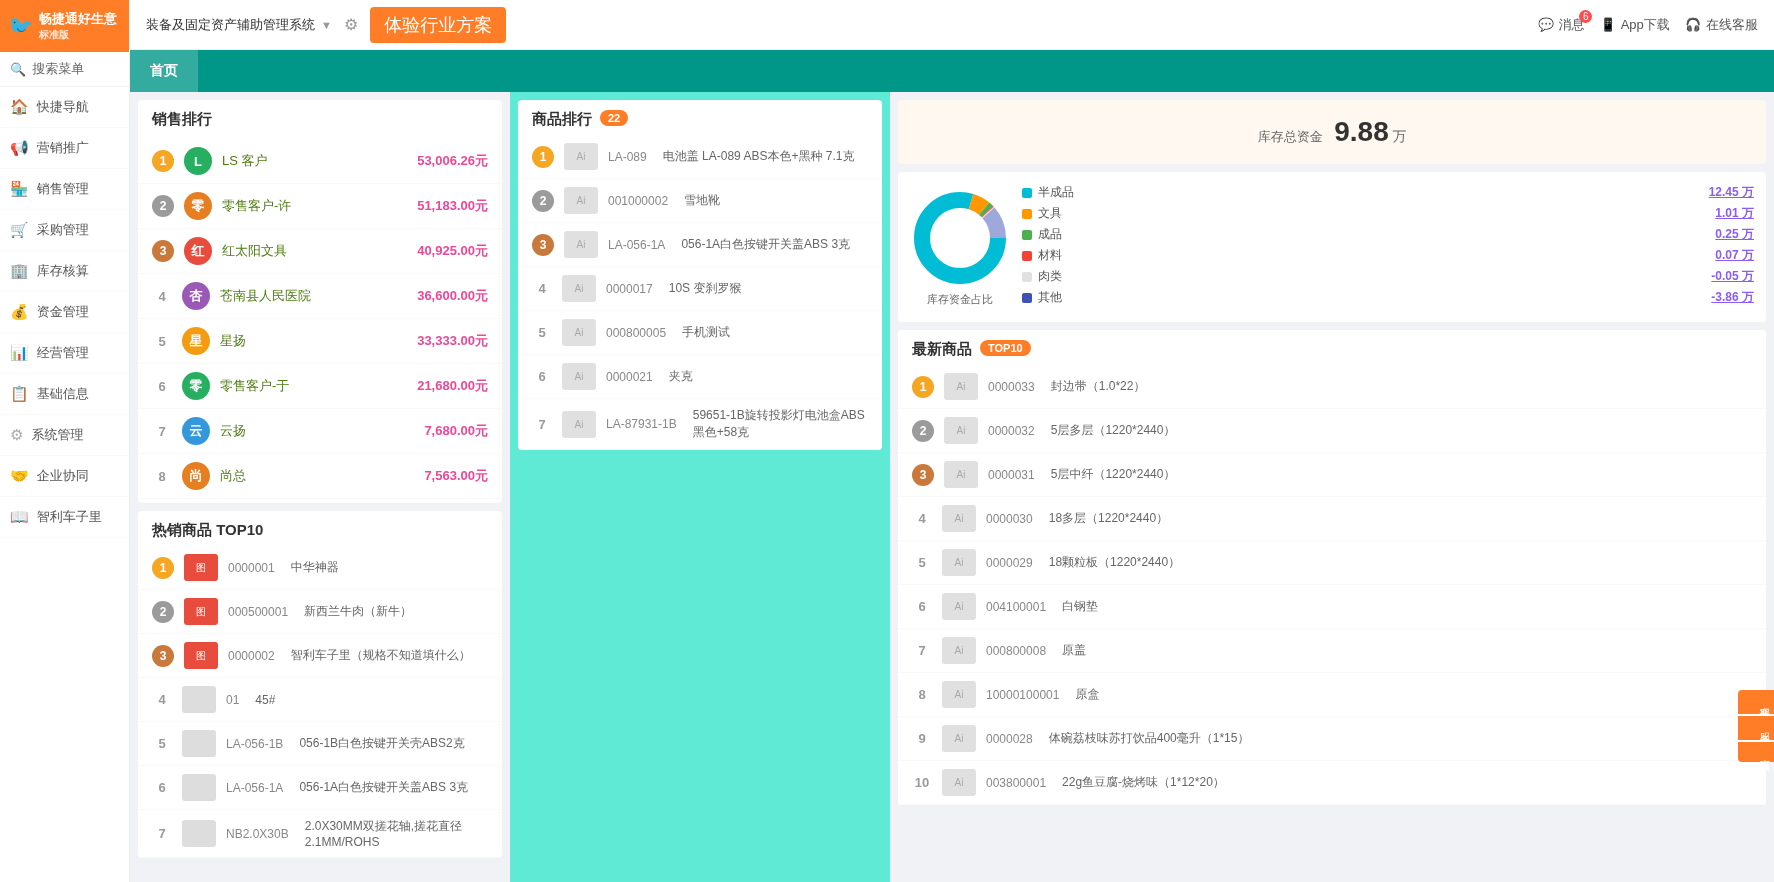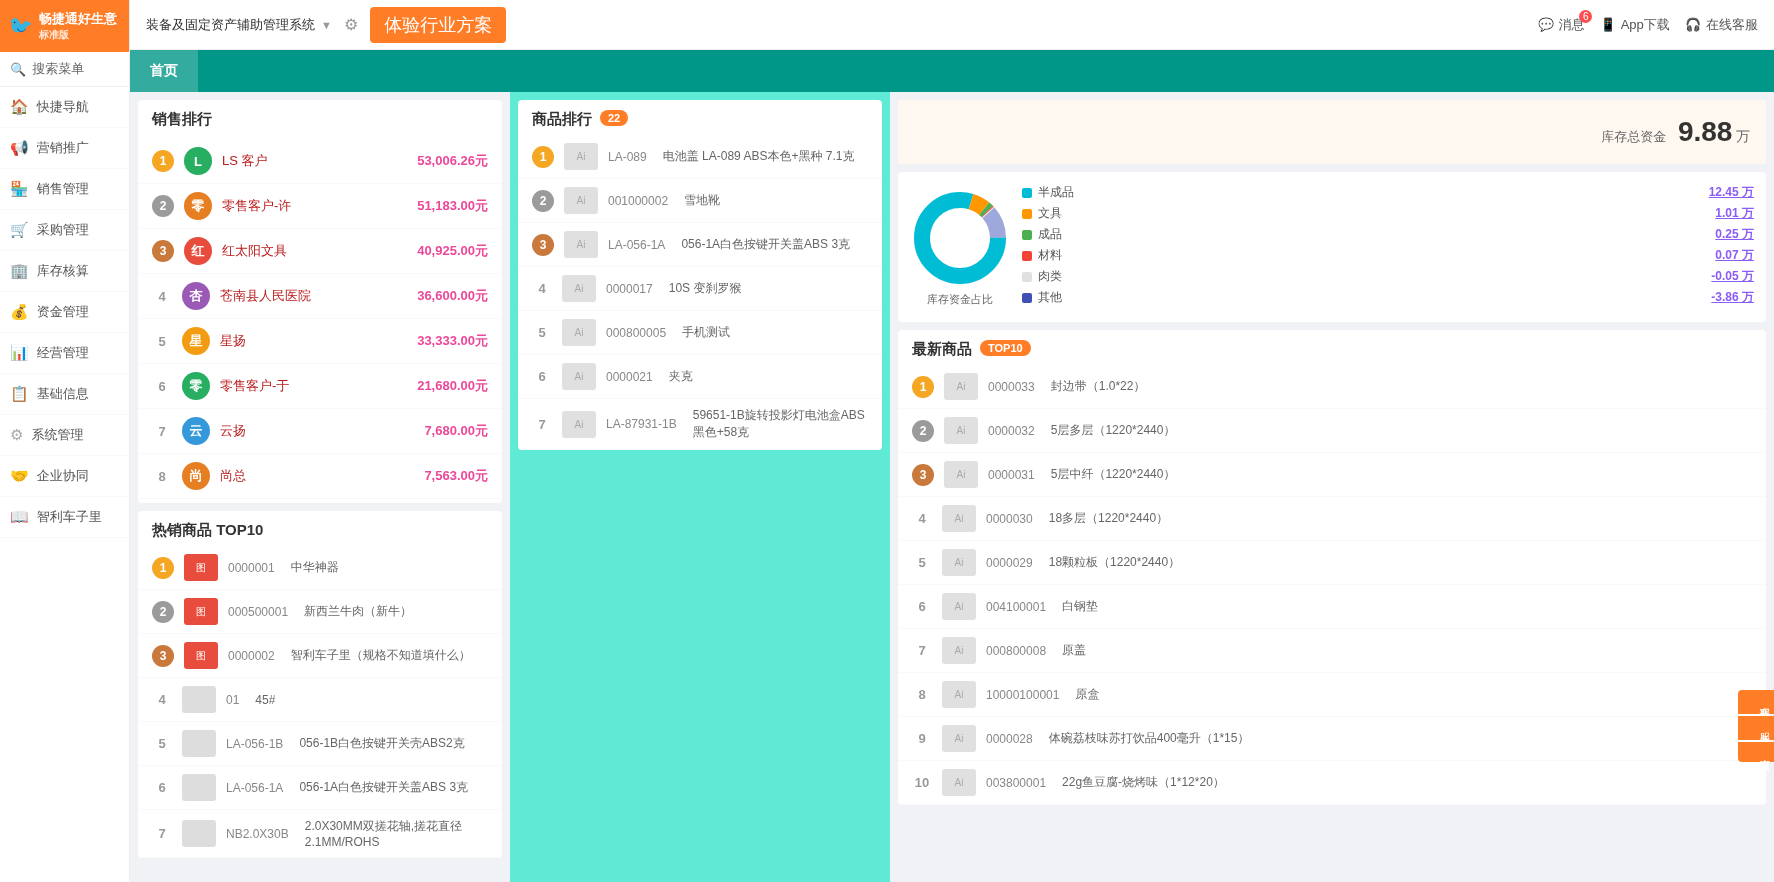--- a/index.html
+++ b/index.html
@@ -199,32 +199,32 @@
     }
     .rank-img {
       width: 34px; height: 27px;
       border-radius: 3px;
       background: #ddd;
       display: flex; align-items: center; justify-content: center;
       color: #aaa; font-size: 11px;
       flex-shrink: 0;
       overflow: hidden;
     }
-    .rank-name { flex: 1; color: #b91c1c; }
+    .rank-name { flex: 1; color: #4d7c0f; }
     .rank-code { color: #888; font-size: 12px; margin-right: 6px; }
     .rank-amount { color: #ec4899; font-weight: bold; white-space: nowrap; }
     .rank-desc { color: #666; font-size: 12px; flex: 1; }
 
     
     .inventory-total {
       background: #fff8f0;
       margin: 8px;
       border-radius: 4px;
       padding: 16px;
-      text-align: right;
+      text-align: center;
     }
     .inventory-total .label { font-size: 13px; color: #666; }
     .inventory-total .unit { font-size: 14px; color: #666; }
 
     .inventory-chart-section {
       background: #fff;
       margin: 8px;
       border-radius: 4px;
       padding: 12px;
       display: flex;

